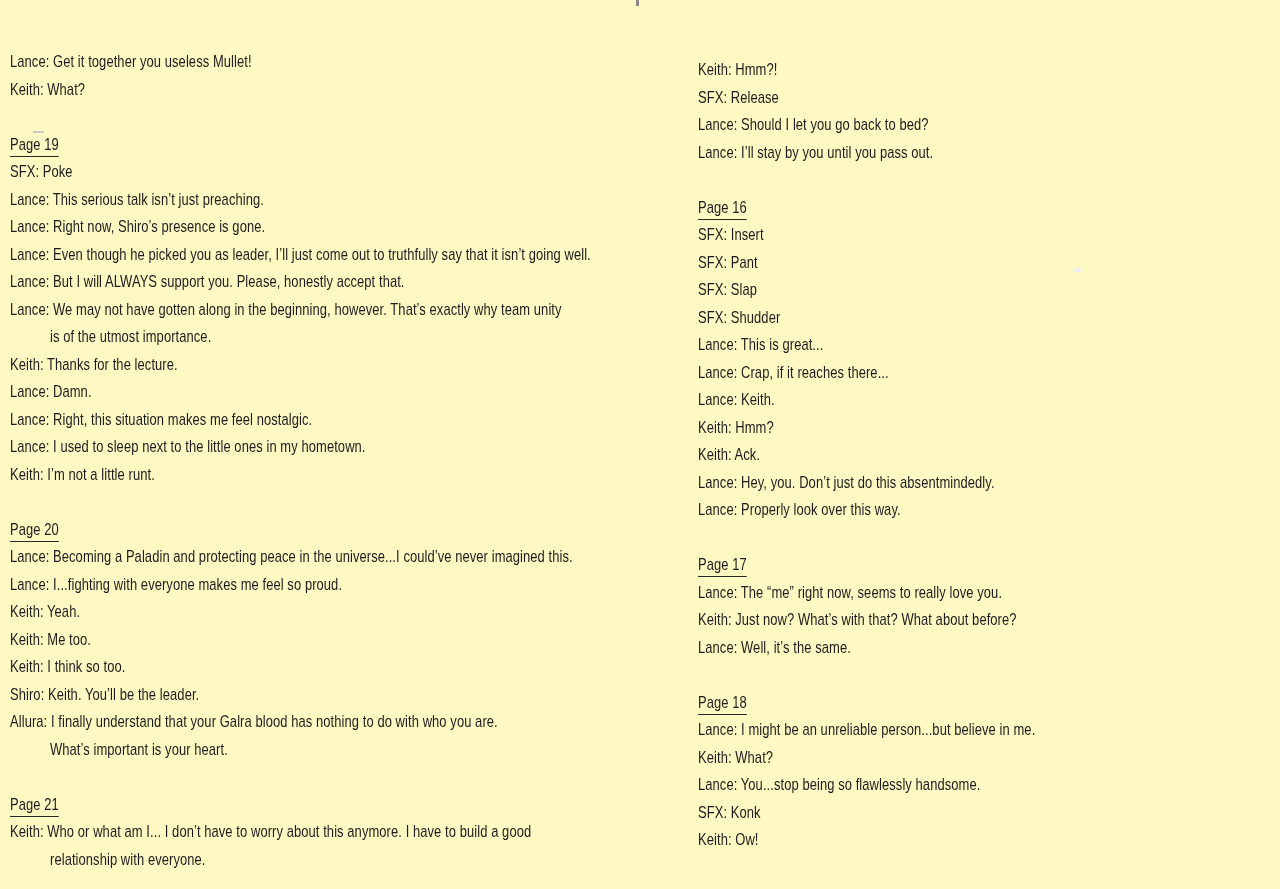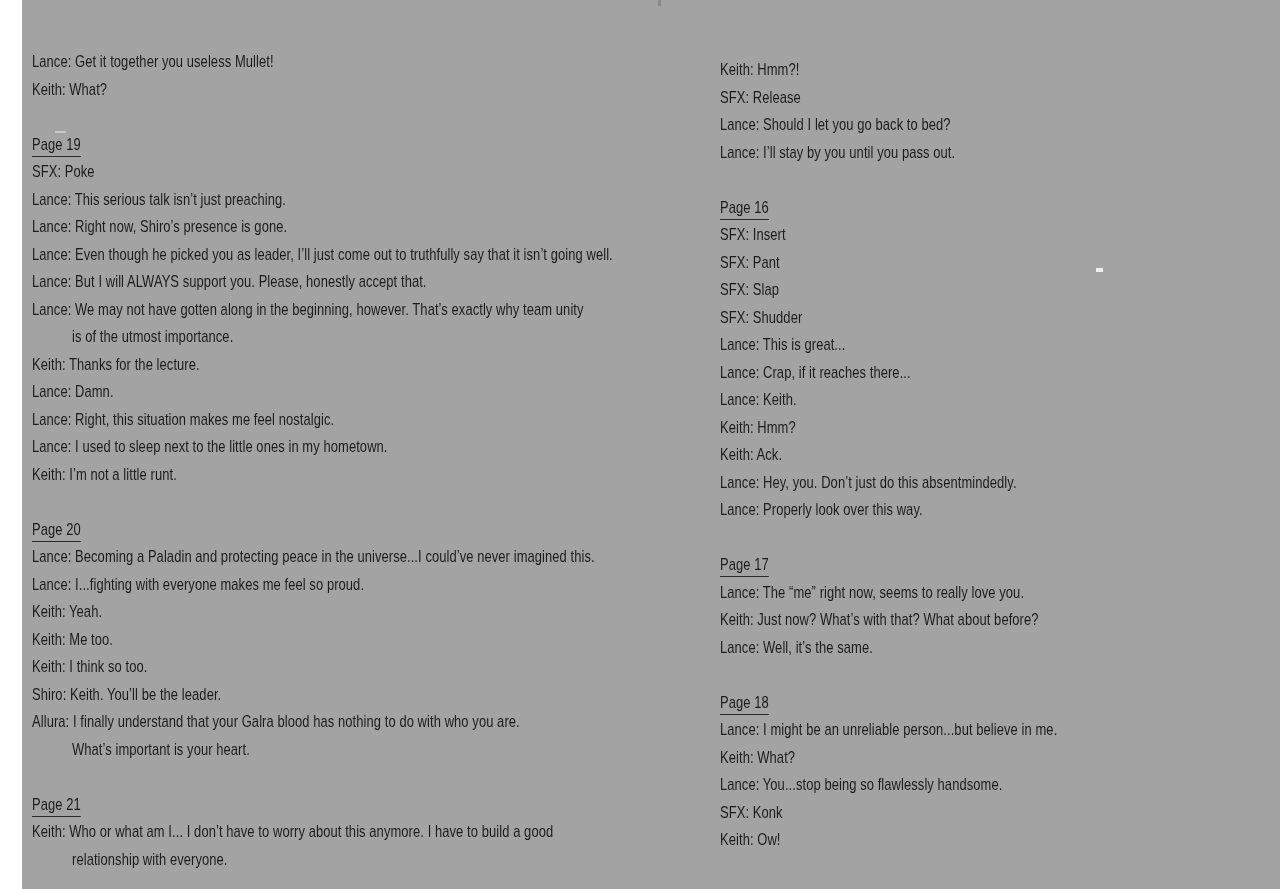--- a/index.html
+++ b/index.html
@@ -10,22 +10,21 @@
     width: 1280px;
     height: 889px;
     position: relative;
     background: #fefefe;
     overflow: hidden;
     font-family: "Liberation Sans", "DejaVu Sans", sans-serif;
   }
   .page {
     position: absolute;
     inset: 0;
-    background: #a3a3a3;
-    margin-left: 22px;
+    background: #fef9c3;
   }
   .column {
     position: absolute;
     transform: scaleX(0.8);
     transform-origin: 0 0;
     white-space: nowrap;
     color: #1c1c1c;
   }
   .column-left  { top: 48px; left: 10px;  width: 860px; }
   .column-right { top: 56px; left: 698px; width: 720px; }

